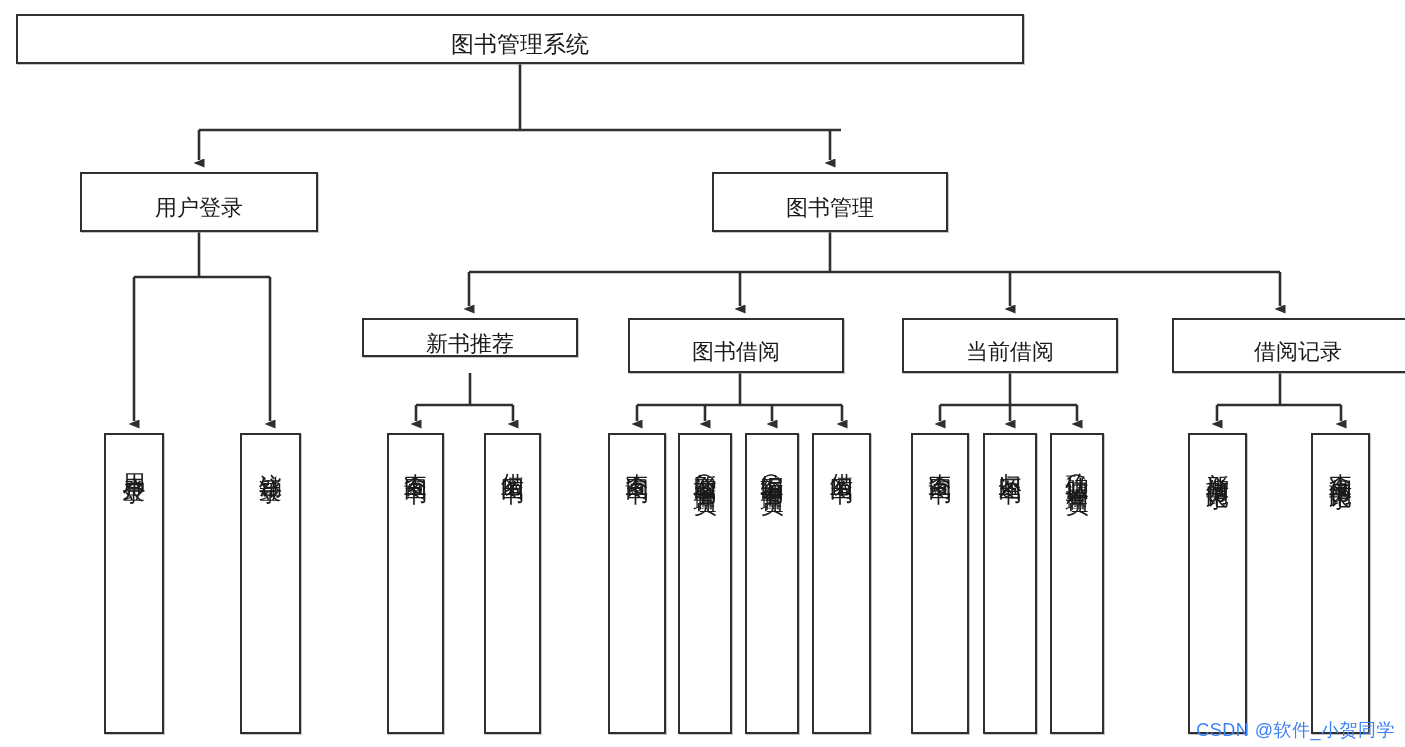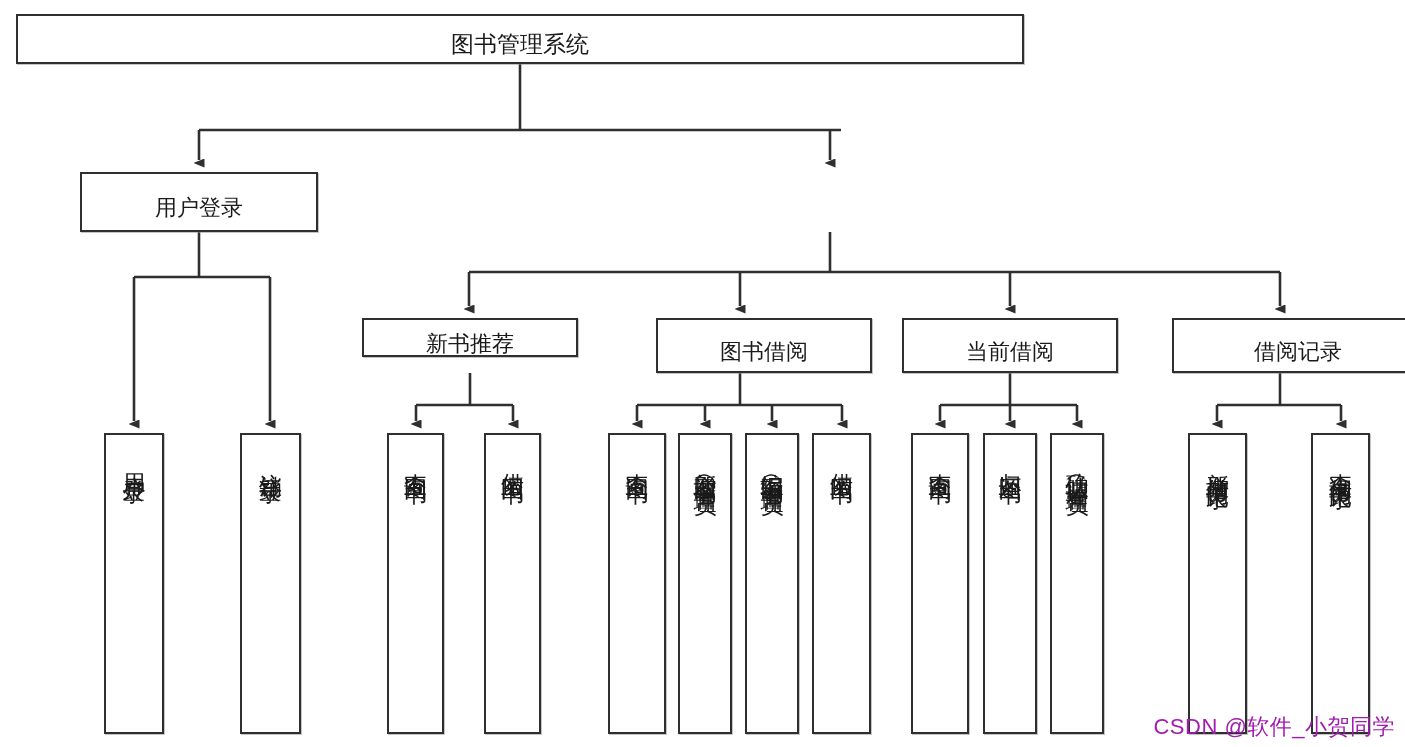--- a/index.html
+++ b/index.html
@@ -57,22 +57,22 @@
     letter-spacing: 3px;
     line-height: 1;
   }
   .node.root .label {
     font-size: 23px;
   }
   #watermark {
     position: absolute;
     right: 10px;
     bottom: 5px;
-    font-size: 22px;
-    color: #a21caf;
+    font-size: 18px;
+    color: #3b82f6;
     white-space: nowrap;
     letter-spacing: 0.5px;
   }
 </style>
 </head>
 <body>
 
 <div id="canvas">
 
   <svg class="connectors" viewBox="0 0 1405 747" xmlns="http://www.w3.org/2000/svg">
@@ -125,25 +125,28 @@
     </g>
   </svg>
 
   <div class="node horizontal root" style="left:16px; top:14px; width:1008px; height:50px;">
     <span class="label">图书管理系统</span>
   </div>
 
   <div class="node horizontal" style="left:80px; top:172px; width:238px; height:60px;">
     <span class="label">用户登录</span>
   </div>
+  <div class="node horizontal" style="left:712px; top:172px; width:236px; height:60px;">
+    <span class="label">图书管理</span>
+  </div>
 
   <div class="node horizontal" style="left:362px; top:318px; width:216px; height:39px;">
     <span class="label">新书推荐</span>
   </div>
-  <div class="node horizontal" style="left:656px; top:318px; width:216px; height:55px;">
+  <div class="node horizontal" style="left:628px; top:318px; width:216px; height:55px;">
     <span class="label">图书借阅</span>
   </div>
   <div class="node horizontal" style="left:902px; top:318px; width:216px; height:55px;">
     <span class="label">当前借阅</span>
   </div>
   <div class="node horizontal" style="left:1172px; top:318px; width:252px; height:55px;">
     <span class="label">借阅记录</span>
   </div>
 
   <div class="node vertical" style="left:104px; top:433px; width:60px; height:301px;">

